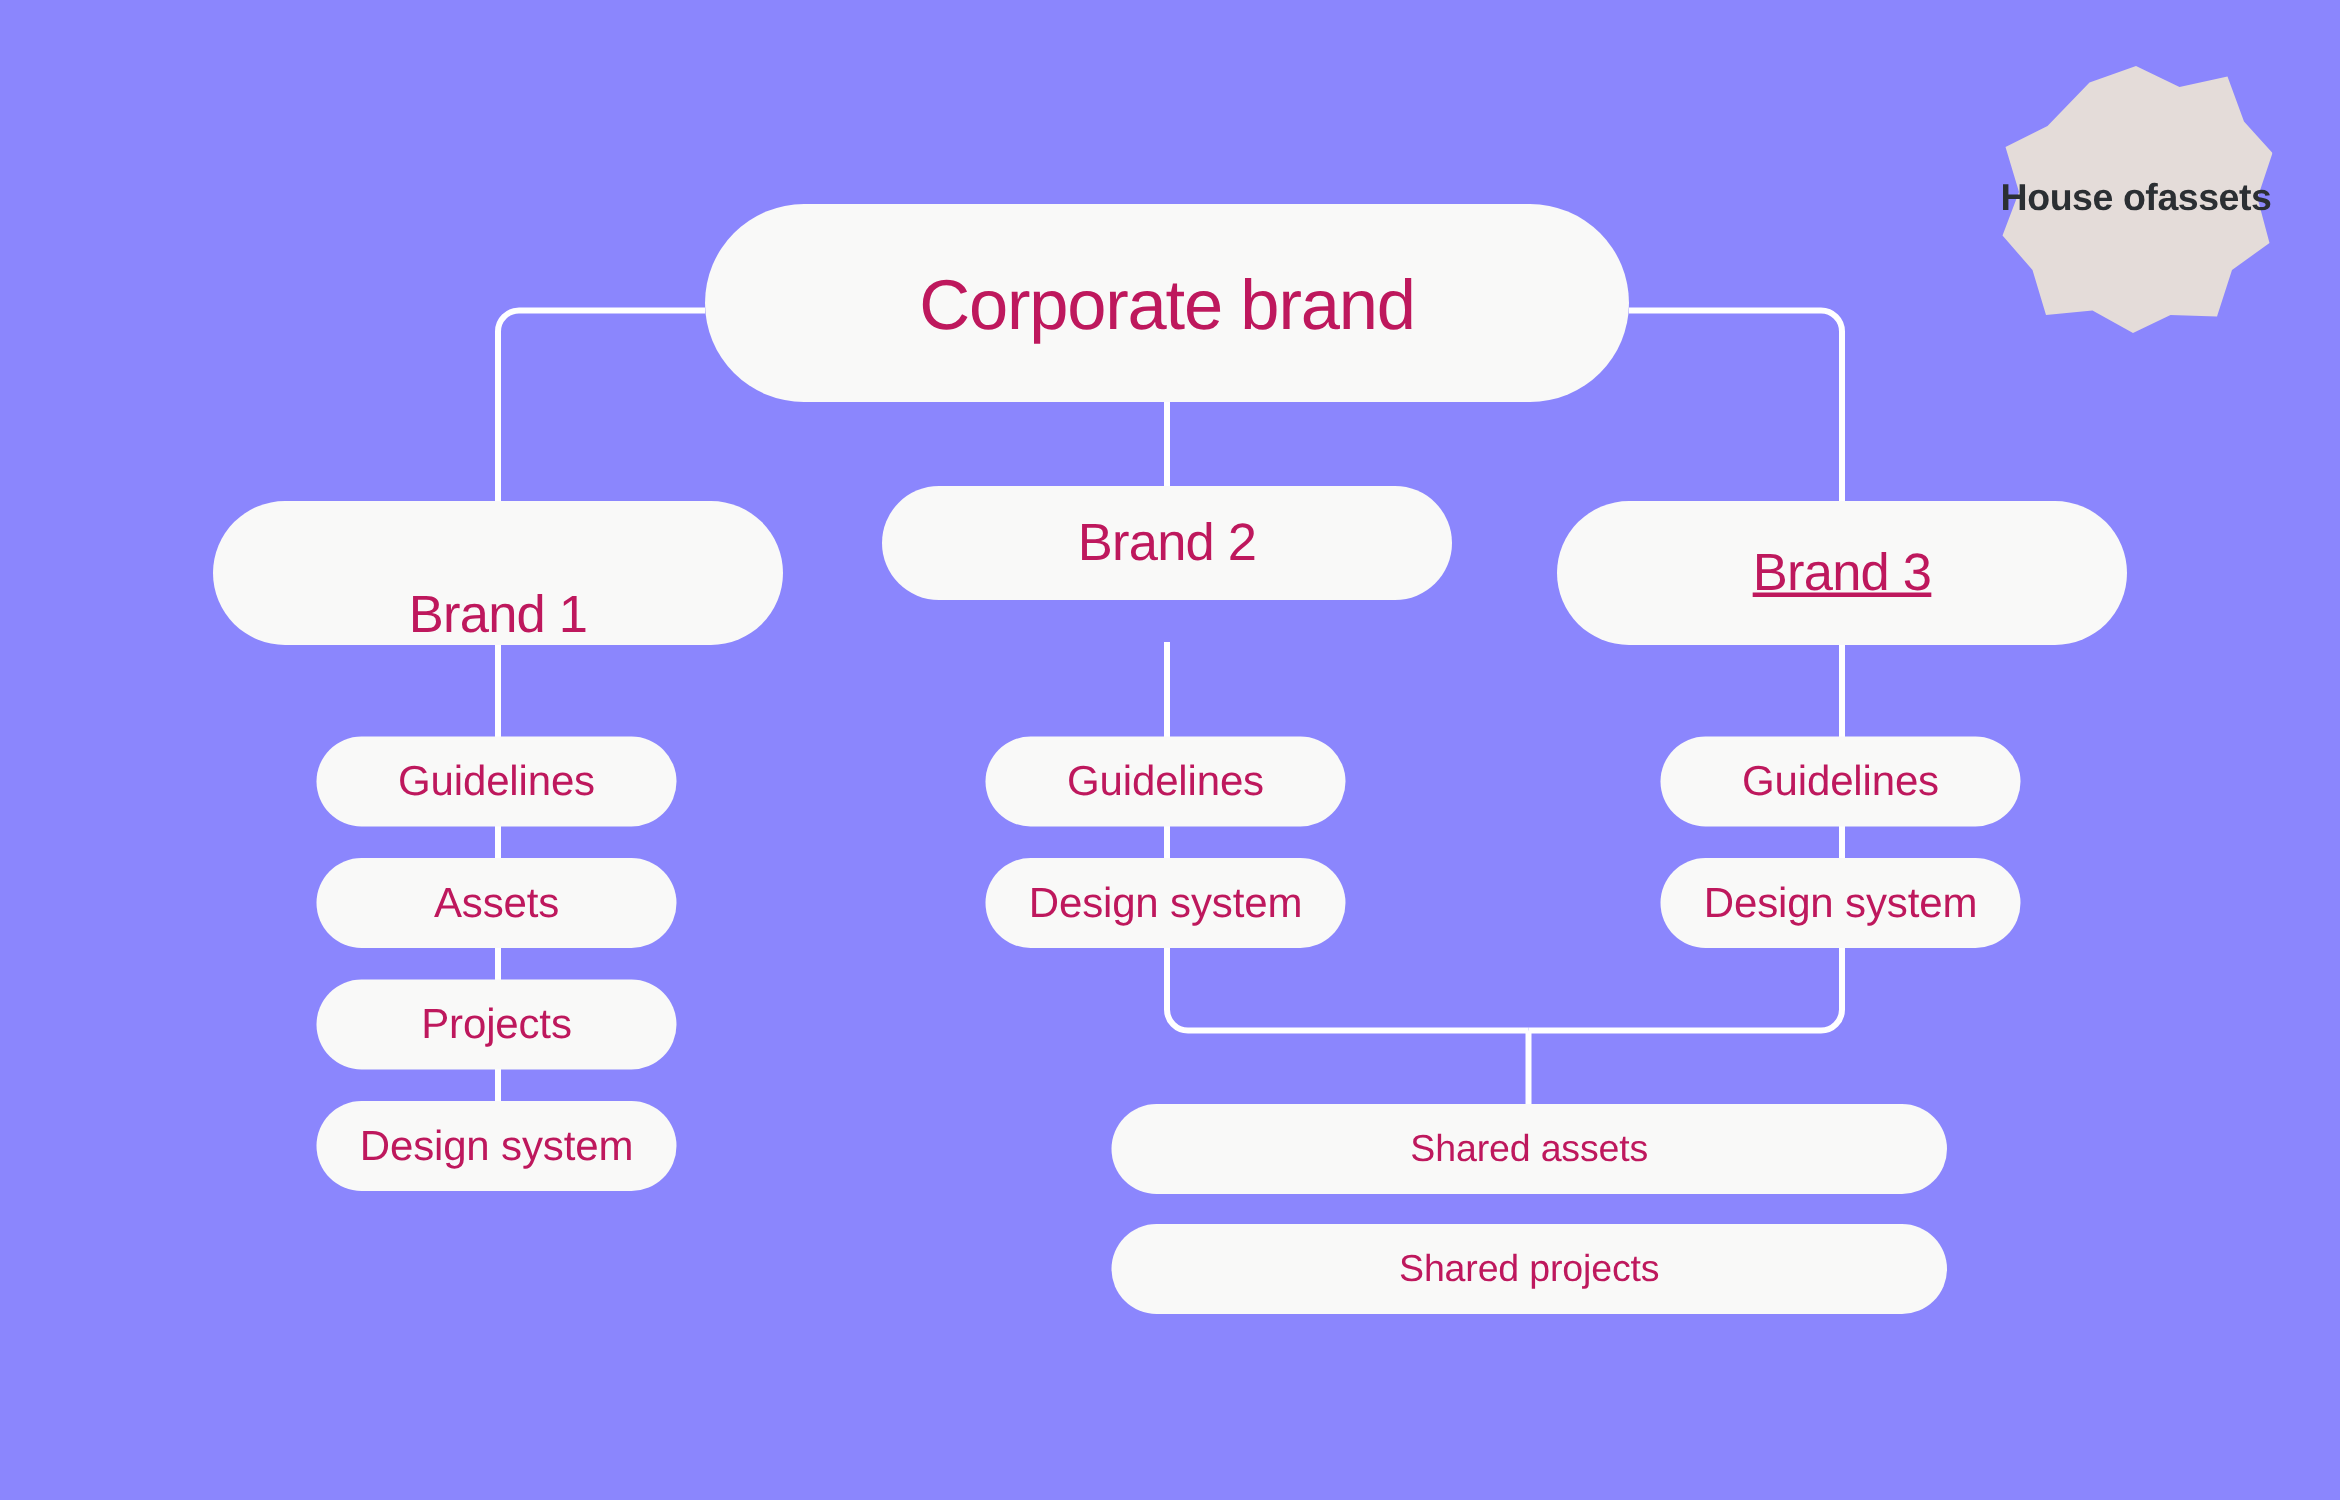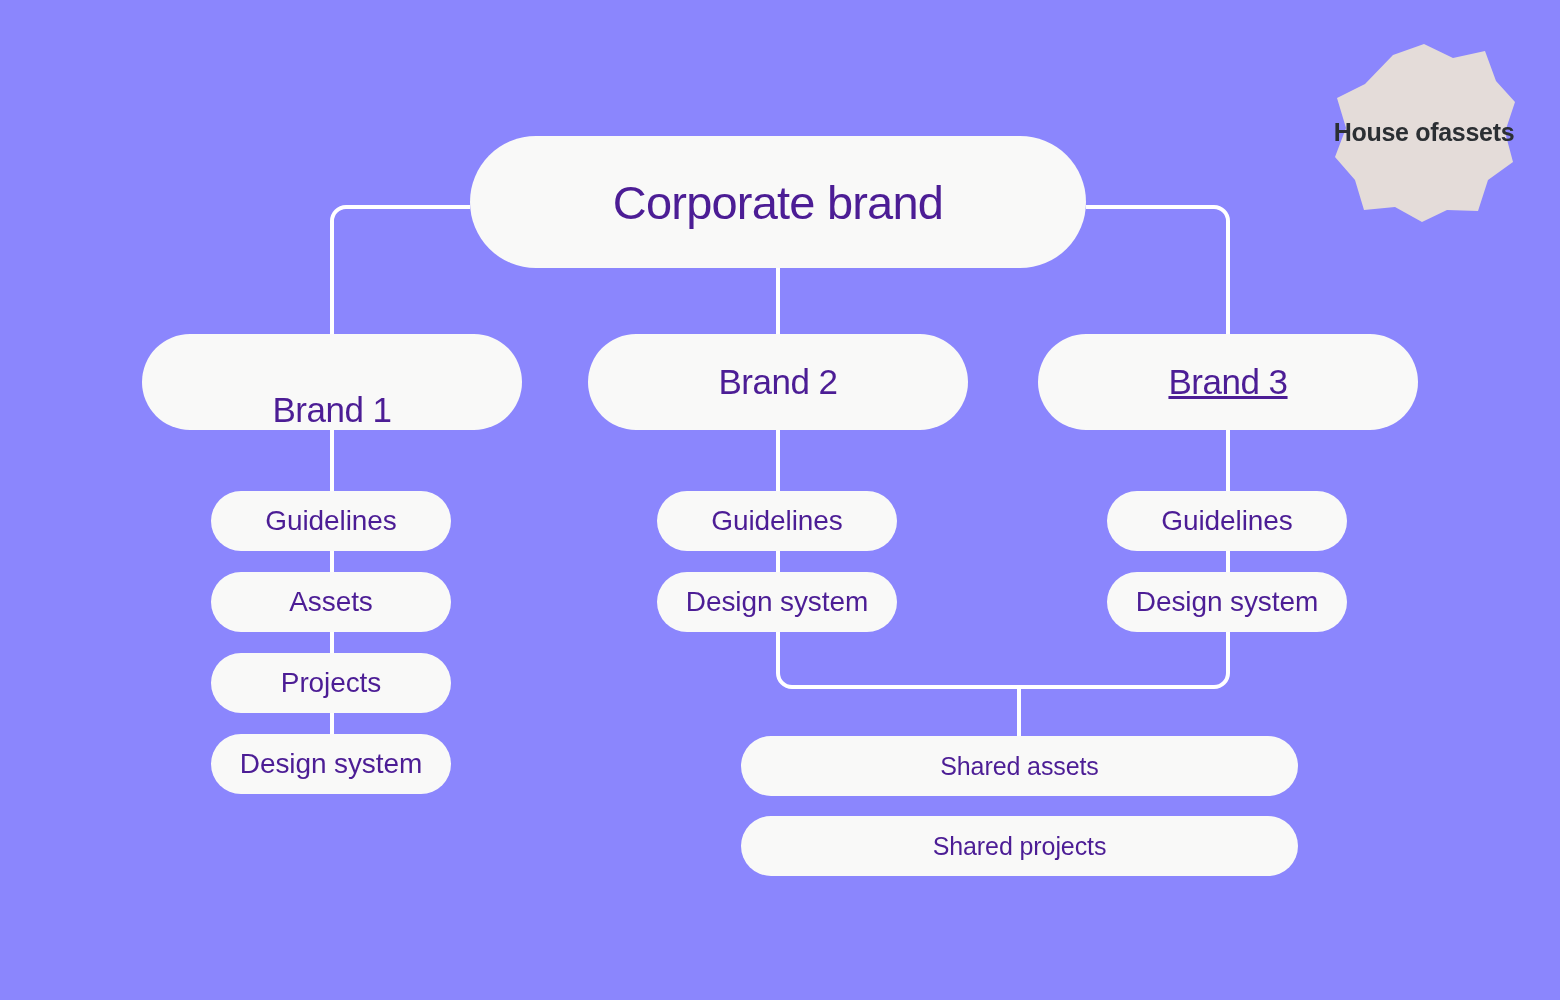--- a/index.html
+++ b/index.html
@@ -28,21 +28,21 @@
     height: 1000px;
     pointer-events: none;
   }
   .node {
     position: absolute;
     background: #f9f9f8;
     border-radius: 999px;
     display: flex;
     align-items: center;
     justify-content: center;
-    color: #4c1d95;
+    color: #be185d;
     box-sizing: border-box;
     z-index: 2;
     white-space: nowrap;
     letter-spacing: -0.2px;
   }
   .node-root {
     font-size: 47px;
     letter-spacing: -0.8px;
   }
   .node-brand {
@@ -134,21 +134,21 @@
   <div class="node node-leaf" style="left:211px; top:572px; width:240px; height:60px;">
     <span>Assets</span>
   </div>
   <div class="node node-leaf" style="left:211px; top:653px; width:240px; height:60px;">
     <span>Projects</span>
   </div>
   <div class="node node-leaf" style="left:211px; top:734px; width:240px; height:60px;">
     <span>Design system</span>
   </div>
 
-  <div class="node node-brand" style="left:588px; top:334px; width:380px; height:96px;">
+  <div class="node node-brand" style="left:588px; top:324px; width:380px; height:76px;">
     <span>Brand 2</span>
   </div>
   <div class="node node-leaf" style="left:657px; top:491px; width:240px; height:60px;">
     <span>Guidelines</span>
   </div>
   <div class="node node-leaf" style="left:657px; top:572px; width:240px; height:60px;">
     <span>Design system</span>
   </div>
 
   <div class="node node-brand" style="left:1038px; top:334px; width:380px; height:96px;text-decoration:underline;">

